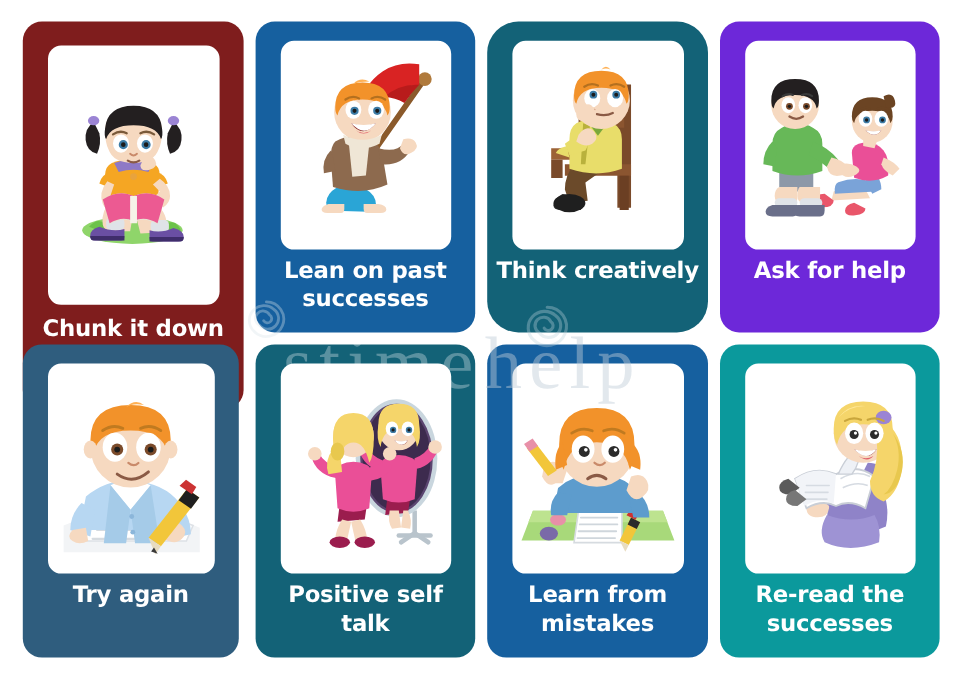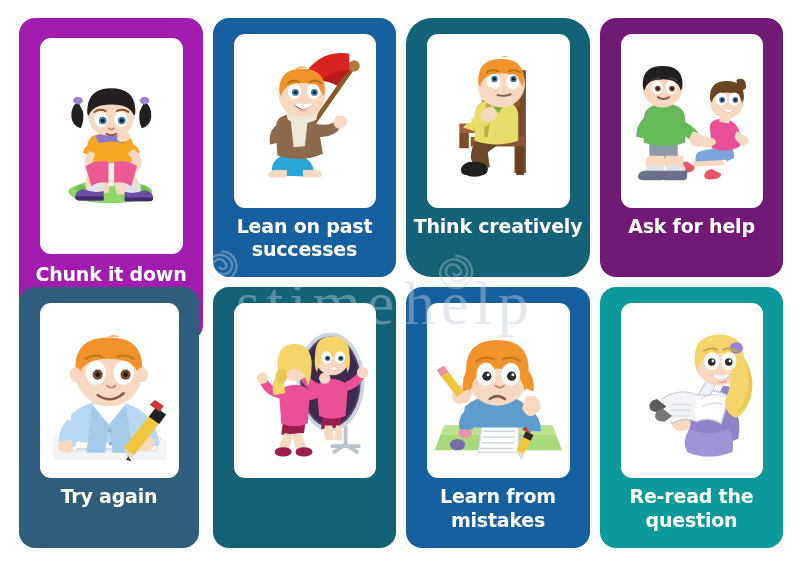--- a/index.html
+++ b/index.html
@@ -79,21 +79,21 @@
     position: absolute;
     pointer-events: none;
     opacity: .35;
   }
 </style>
 </head>
 <body>
 
 <div id="board">
 
-  <div class="card" style="left: 19px; top: 18px; width: 184px; height: 323px; background: #a21caf;">
+  <div class="card" style="left: 19px; top: 18px; width: 184px; height: 323px; background: #7f1d1d;">
     <div class="card-photo">
       <svg viewBox="0 0 150 150" xmlns="http://www.w3.org/2000/svg">
         <ellipse cx="74" cy="123" rx="44" ry="12" fill="#8fd56a"></ellipse>
         <path d="M36 120q8-9 14-2t-4 6z" fill="#6cc24a"></path>
         <path d="M100 121q8-9 14-2t-4 6z" fill="#6cc24a"></path>
 
         <path d="M56 96q-10 10-8 22 1 6 8 6h16l2-12-12-2 6-12z" fill="#f6d9c0"></path>
         <path d="M92 98q12 8 12 20 0 6-7 7l-16 1-3-12 12-3-6-11z" fill="#f6d9c0"></path>
 
         <rect x="51" y="112" width="16" height="11" rx="4" fill="#dfe3e8"></rect>
@@ -229,21 +229,21 @@
         <path d="M86 23q6-3 12 1" stroke="#b4701f" stroke-width="2" fill="none" stroke-linecap="round"></path>
         <path d="M74 48q8 2 14-1" stroke="#8a5a45" stroke-width="2" fill="none" stroke-linecap="round"></path>
         <path d="M64 44q6 2 8 0" stroke="#c98a6a" stroke-width="1.5" fill="none" stroke-linecap="round"></path>
 
         <path d="M60 42q8-6 12 2t-6 10-10-6z" fill="#f6d9c0"></path>
       </svg>
     </div>
     <div class="card-label">Think creatively</div>
   </div>
 
-  <div class="card" style="left: 600px; top: 18px; width: 183px; height: 259px; background: #701a75;">
+  <div class="card" style="left: 600px; top: 18px; width: 183px; height: 259px; background: #6d28d9;">
     <div class="card-photo">
       <svg viewBox="0 0 150 150" xmlns="http://www.w3.org/2000/svg">
 
         <path d="M78 116q14-6 28-2l4 8-34 2z" fill="#f6d9c0"></path>
         <path d="M82 108q16-6 30 0 4 2 3 8l-36 2q-1-8 3-10z" fill="#7aa3d8"></path>
         <path d="M70 118q-8 0-10 6t8 6 10-6z" fill="#e9566a"></path>
         <path d="M96 126q-8 2-8 7t9 4 9-6z" fill="#e9566a"></path>
         <path d="M108 96q12 6 12 18l-8 4-8-16z" fill="#7aa3d8"></path>
         <path d="M100 74q14-4 22 6 6 8 4 22-14 8-30 2l-2-22q0-6 6-8z" fill="#ea4f97"></path>
         <path d="M104 70q6-3 12 2l-2 6-10-2z" fill="#f6d9c0"></path>
@@ -380,20 +380,21 @@
         <path d="M50 74q-12-4-16-12l-6 6q6 14 24 16z" fill="#ea4f97"></path>
         <path d="M78 74q10-2 16-8l4 8q-6 10-20 12z" fill="#ea4f97"></path>
         <circle cx="30" cy="62" r="6" fill="#f6d9c0"></circle>
         <circle cx="96" cy="62" r="6" fill="#f6d9c0"></circle>
         <ellipse cx="64" cy="46" rx="18" ry="19" fill="#f6d9c0"></ellipse>
         <path d="M46 48q0-22 18-22t18 22q0 16-4 22-4-18-14-18t-14 18q-4-6-4-22z" fill="#f5d56a"></path>
         <path d="M46 58q-8 10-4 22l12-2-2-20z" fill="#f5d56a"></path>
         <ellipse cx="50" cy="60" rx="6" ry="8" fill="#e8c84e"></ellipse>
       </svg>
     </div>
+    <div class="card-label">Positive self talk</div>
   </div>
 
   <div class="card" style="left: 406px; top: 287px; width: 184px; height: 261px; background: rgb(22, 96, 159);">
     <div class="card-photo">
       <svg viewBox="0 0 150 150" xmlns="http://www.w3.org/2000/svg">
 
         <path d="M18 112h114l10 26H8z" fill="#a8d97a"></path>
         <path d="M18 112h114l4 10H14z" fill="#bde38f"></path>
 
         <path d="M58 112h38v28H54z" fill="#ffffff" stroke="#d6dbe0" stroke-width="1.4"></path>
@@ -477,21 +478,21 @@
           <circle cx="97.2" cy="43.8" r="1.4" fill="#ffffff"></circle>
         <circle cx="114" cy="45" r="4" fill="#2b2b2b"></circle>
           <circle cx="115.2" cy="43.8" r="1.4" fill="#ffffff"></circle>
         <path d="M88 33q7-4 14-1" stroke="#c9a63c" stroke-width="2" fill="none" stroke-linecap="round"></path>
         <path d="M108 32q7-3 14 1" stroke="#c9a63c" stroke-width="2" fill="none" stroke-linecap="round"></path>
         <path d="M96 58q12 12 20 0-10 4-20 0z" fill="#8a2b2b"></path>
         <path d="M96 58q10 3 20 0-9 12-20 0z" fill="#ffffff"></path>
         <path d="M100 64q8 6 13 0-7 4-13 0z" fill="#e0616b"></path>
       </svg>
     </div>
-    <div class="card-label">Re-read the question</div>
+    <div class="card-label">Re-read the successes</div>
   </div>
 
   <div class="wm" style="left:236px; top:268px;">stime</div>
   <div class="wm-b" style="left:404px; top:268px;">help</div>
   <svg class="wm-swirl" style="left:436px; top:252px;" width="40" height="40" viewBox="0 0 40 40">
     <path d="M20 4a16 16 0 1 1-11.3 27.3A13 13 0 1 1 27 11a10 10 0 1 1-13.5 14.5A7 7 0 1 1 23 16a4 4 0 1 1-5.5 5.5" fill="none" stroke="#bcd2dc" stroke-width="2.6" stroke-linecap="round"></path>
   </svg>
   <svg class="wm-swirl" style="left:204px; top:248px;" width="36" height="36" viewBox="0 0 40 40">
     <path d="M20 4a16 16 0 1 1-11.3 27.3A13 13 0 1 1 27 11a10 10 0 1 1-13.5 14.5A7 7 0 1 1 23 16a4 4 0 1 1-5.5 5.5" fill="none" stroke="#d9e4ea" stroke-width="2.6" stroke-linecap="round"></path>
   </svg>

